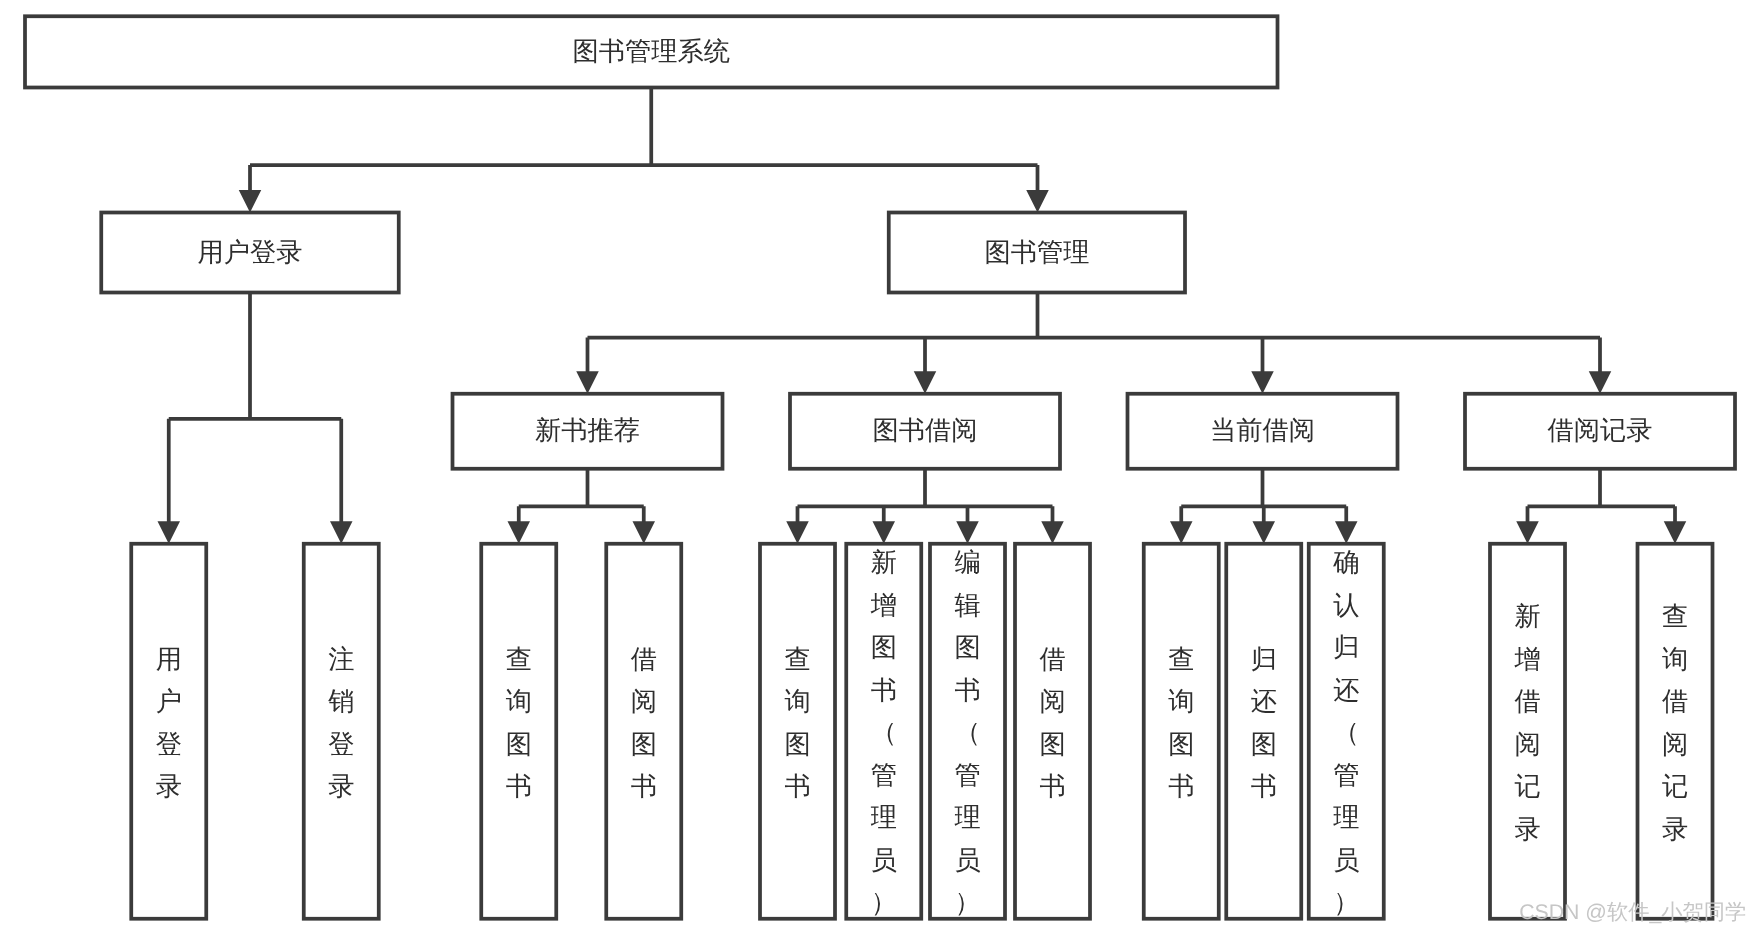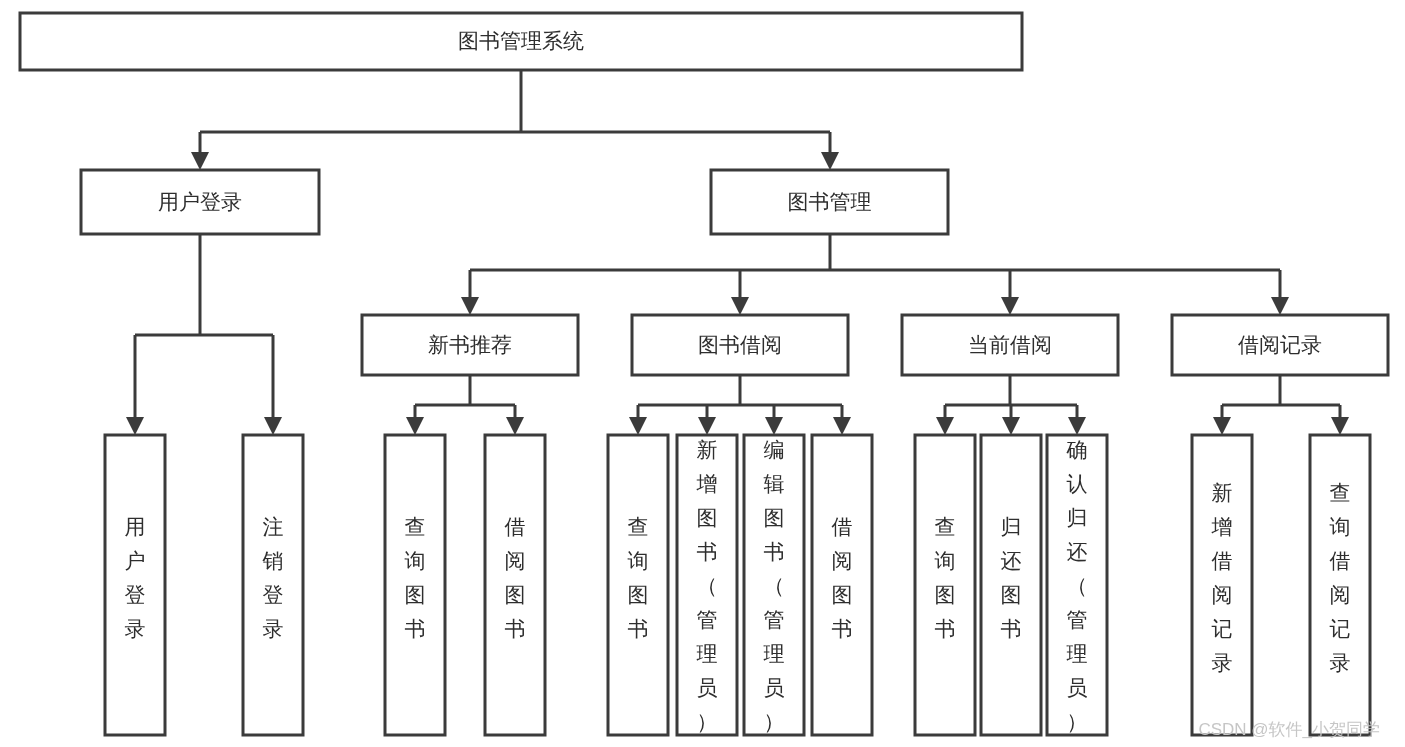--- a/index.html
+++ b/index.html
@@ -47,21 +47,21 @@
     stroke: #3b3b3b;
     stroke-width: 3;
     fill: none;
   }
   .arrow-head {
     fill: #3b3b3b;
     stroke: none;
   }
   .watermark-text {
     position: absolute;
-    right: 25px;
+    right: 8px;
     bottom: 6px;
     font-family: "Liberation Sans", "DejaVu Sans", sans-serif;
     font-size: 17px;
     color: #c6c6c6;
     white-space: nowrap;
     user-select: none;
   }
 </style>
 </head>
 <body>

